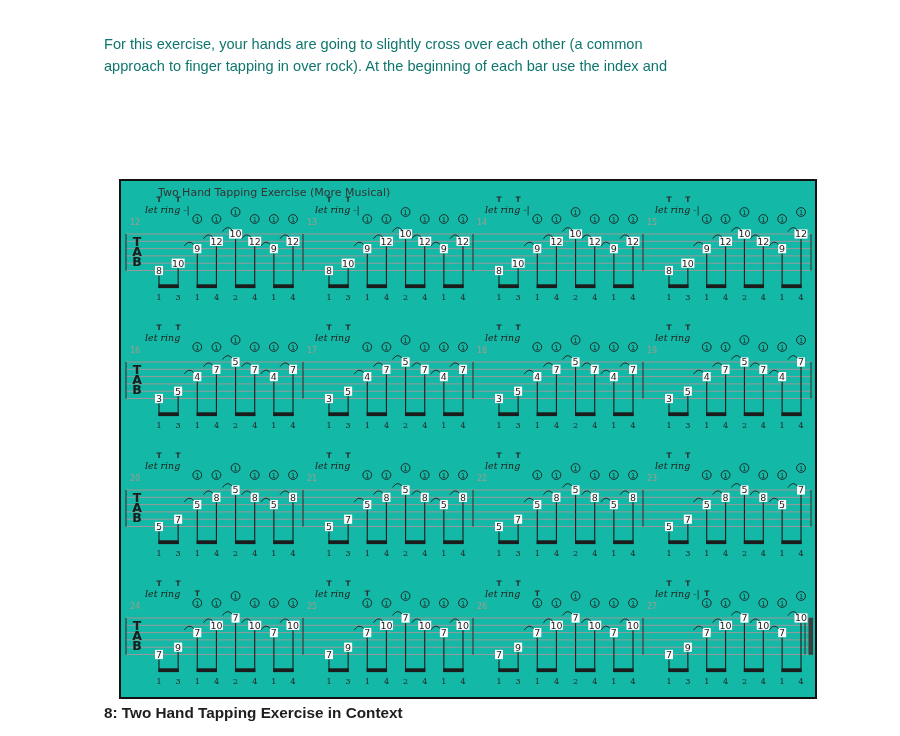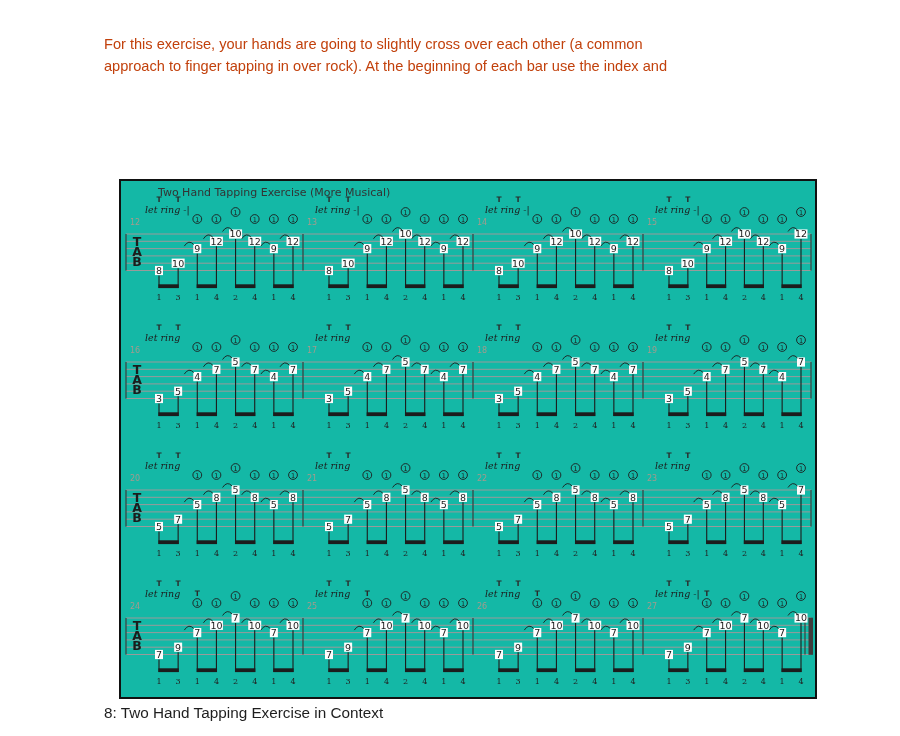--- a/index.html
+++ b/index.html
@@ -1,24 +1,24 @@
 <!DOCTYPE html>
 <html><head>
 <meta charset="utf-8">
 <style>
   html,body{margin:0;padding:0;background:#ffffff;}
   body{width:900px;height:736px;position:relative;overflow:hidden;
        font-family:"Liberation Sans","DejaVu Sans",sans-serif;}
   .intro{position:absolute;left:104px;top:34px;width:720px;
-         font-size:14.6px;line-height:21.7px;color:#c2410c;}
+         font-size:14.6px;line-height:21.7px;color:#0f766e;}
   .tab-figure{position:absolute;left:103px;top:163px;width:698px;height:520px;
               margin:16px;border:2px solid #111111;box-sizing:border-box;background:#14b8a6;}
   .tab-figure svg{display:block;}
   .caption{position:absolute;left:104px;top:704px;font-size:15.3px;
-           font-weight:normal;color:#1e1e1e;}
+           font-weight:bold;color:#1e1e1e;}
 </style>
 </head>
 <body>
 
 <div class="intro">
   <div>For this exercise, your hands are going to slightly cross over each other (a common</div>
   <div>approach to finger tapping in over rock). At the beginning of each bar use the index and</div>
 </div>
 
 <figure class="tab-figure">

